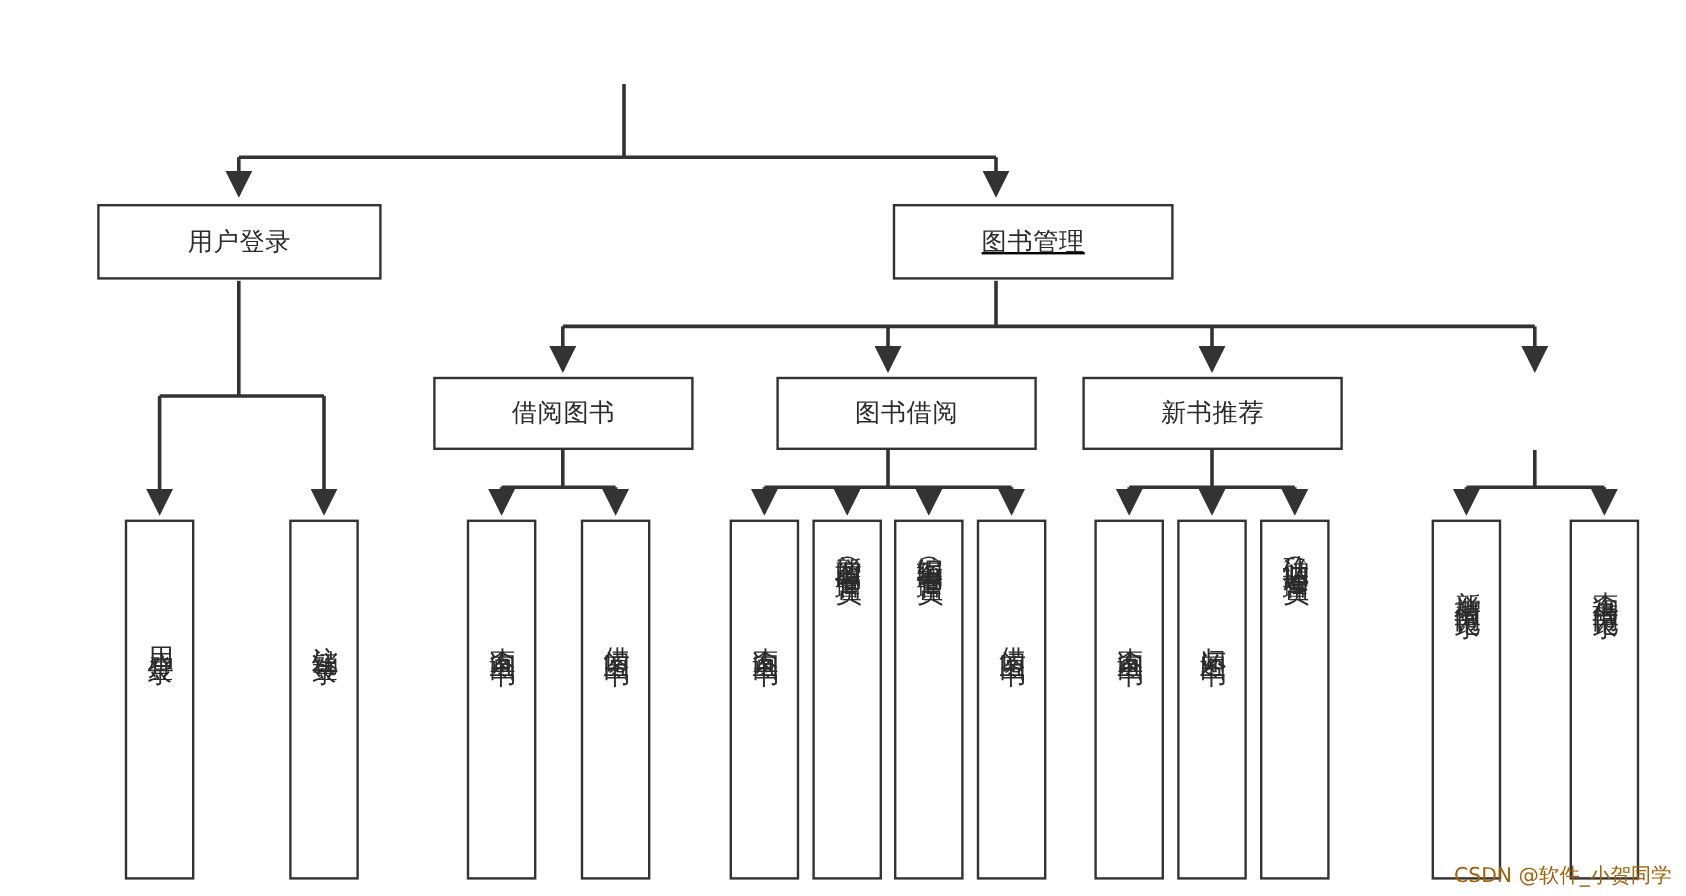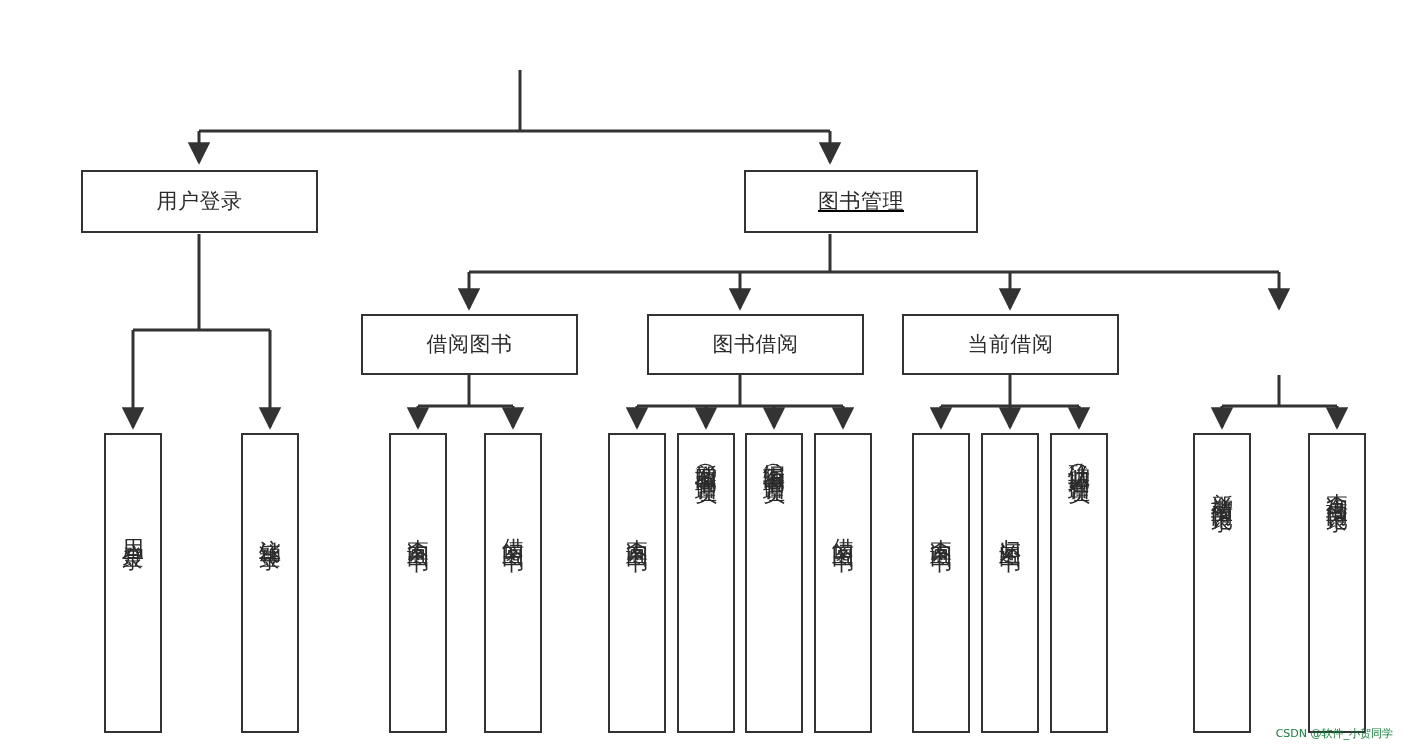--- a/index.html
+++ b/index.html
@@ -66,22 +66,22 @@
     color: #2b2b2b;
     white-space: pre;
   }
   .v-label.tall {
     letter-spacing: 3px;
   }
   .watermark {
     position: absolute;
     right: 12px;
     bottom: 6px;
-    font-size: 11px;
-    color: #15803d;
+    font-size: 17px;
+    color: #a16207;
     z-index: 5;
     white-space: nowrap;
     font-family: "DejaVu Sans", "Liberation Sans", sans-serif;
   }
 </style>
 </head>
 <body>
 
 <div id="canvas">
 
@@ -146,21 +146,21 @@
 
   <div class="node" style="left:361px; top:314px; width:217px; height:61px;">
     <span class="node-label h-label">借阅图书</span>
   </div>
 
   <div class="node" style="left:632px; top:314px; width:217px; height:61px;margin-left:15px;">
     <span class="node-label h-label">图书借阅</span>
   </div>
 
   <div class="node" style="left:902px; top:314px; width:217px; height:61px;">
-    <span class="node-label h-label">当前借阅</span>
+    <span class="node-label h-label">新书推荐</span>
   </div>
 
 
   <div class="node node-leaf" style="left:104px; top:433px; width:58px; height:300px; padding-top:86px;">
     <span class="node-label v-label">用户登录</span>
   </div>
 
   <div class="node node-leaf" style="left:241px; top:433px; width:58px; height:300px; padding-top:86px;">
     <span class="node-label v-label">注销登录</span>
   </div>

